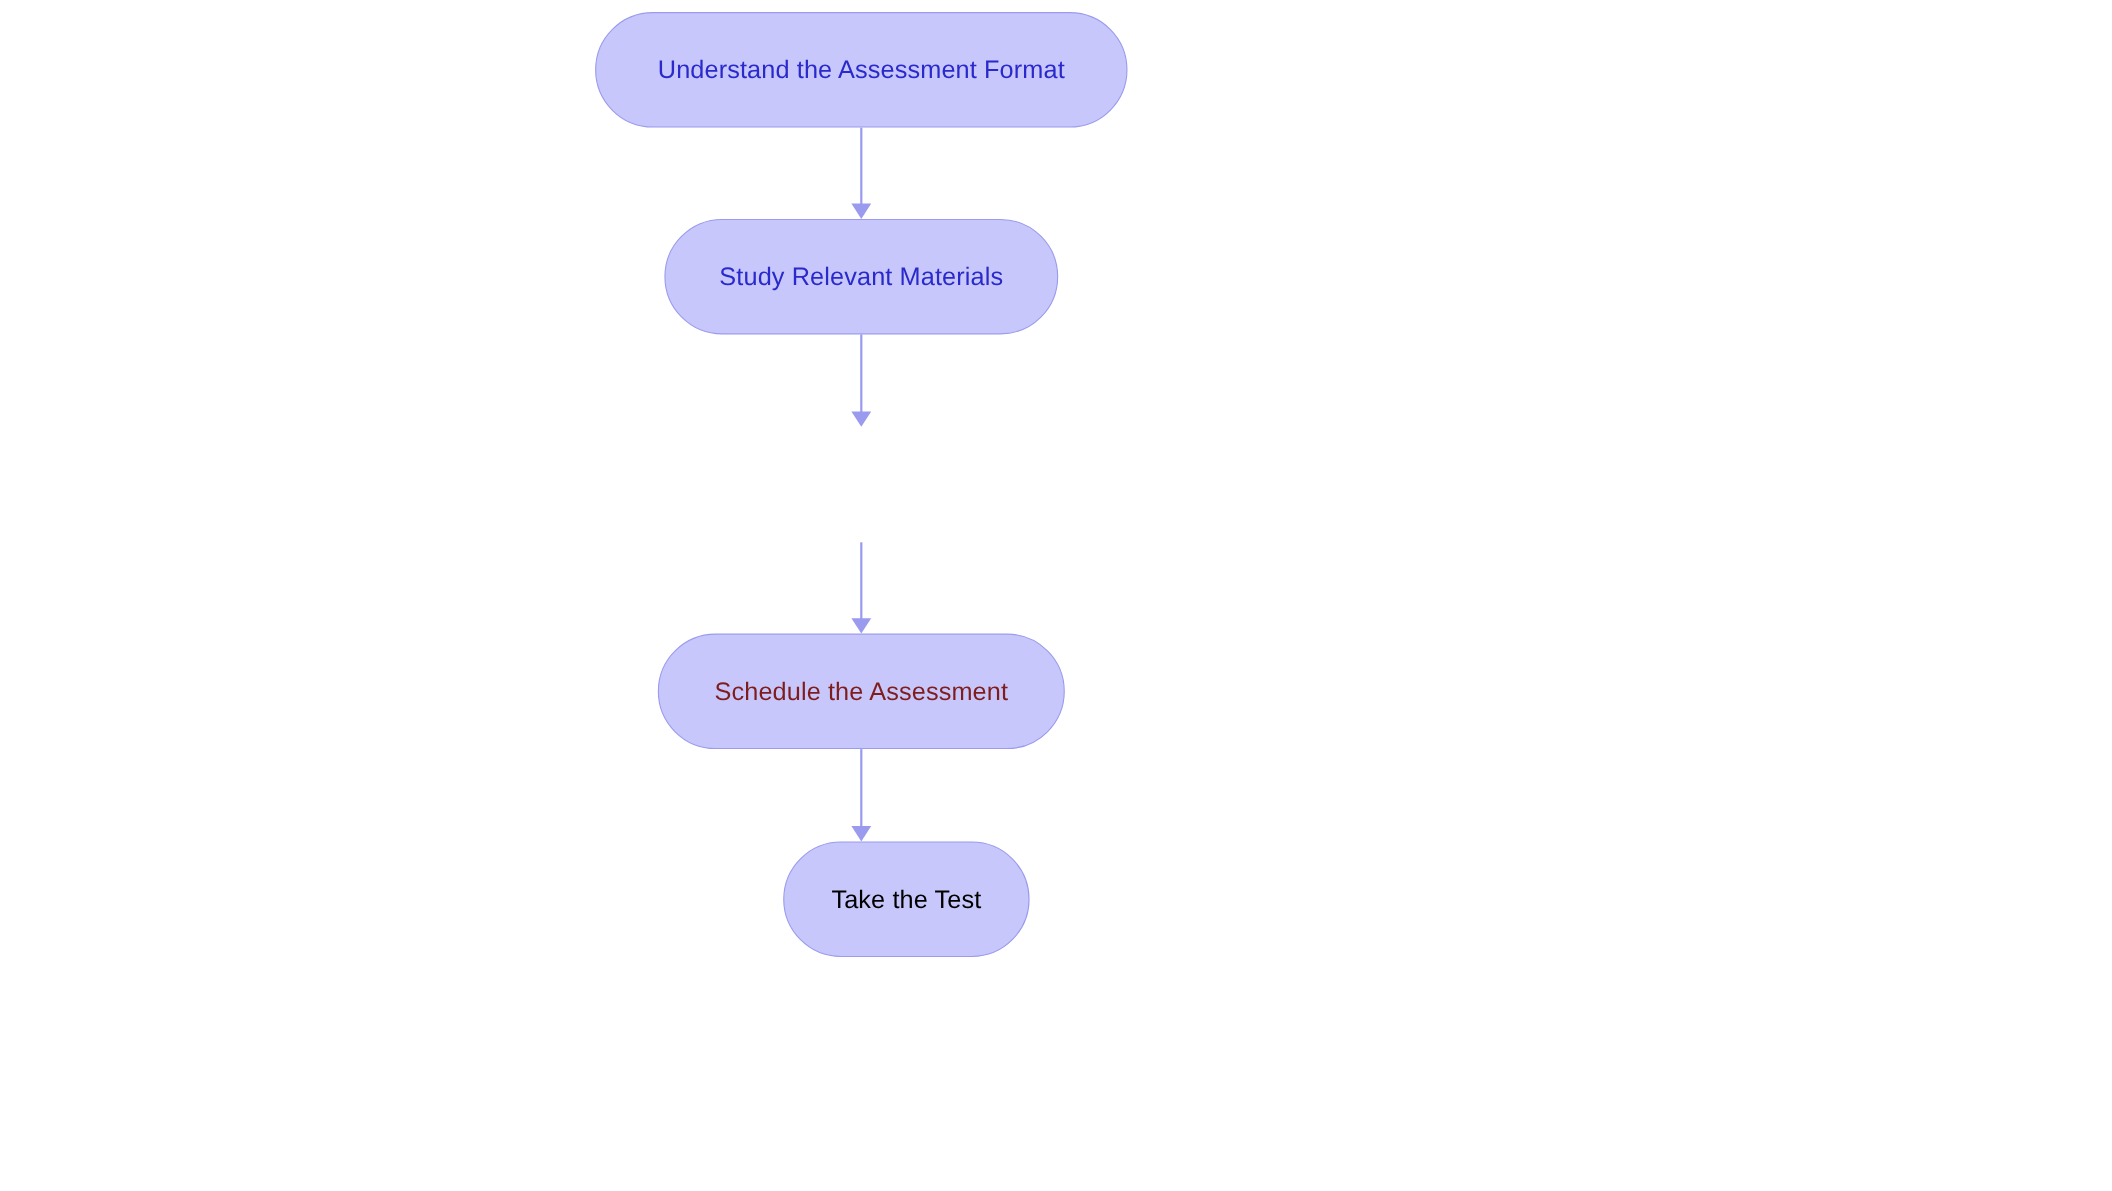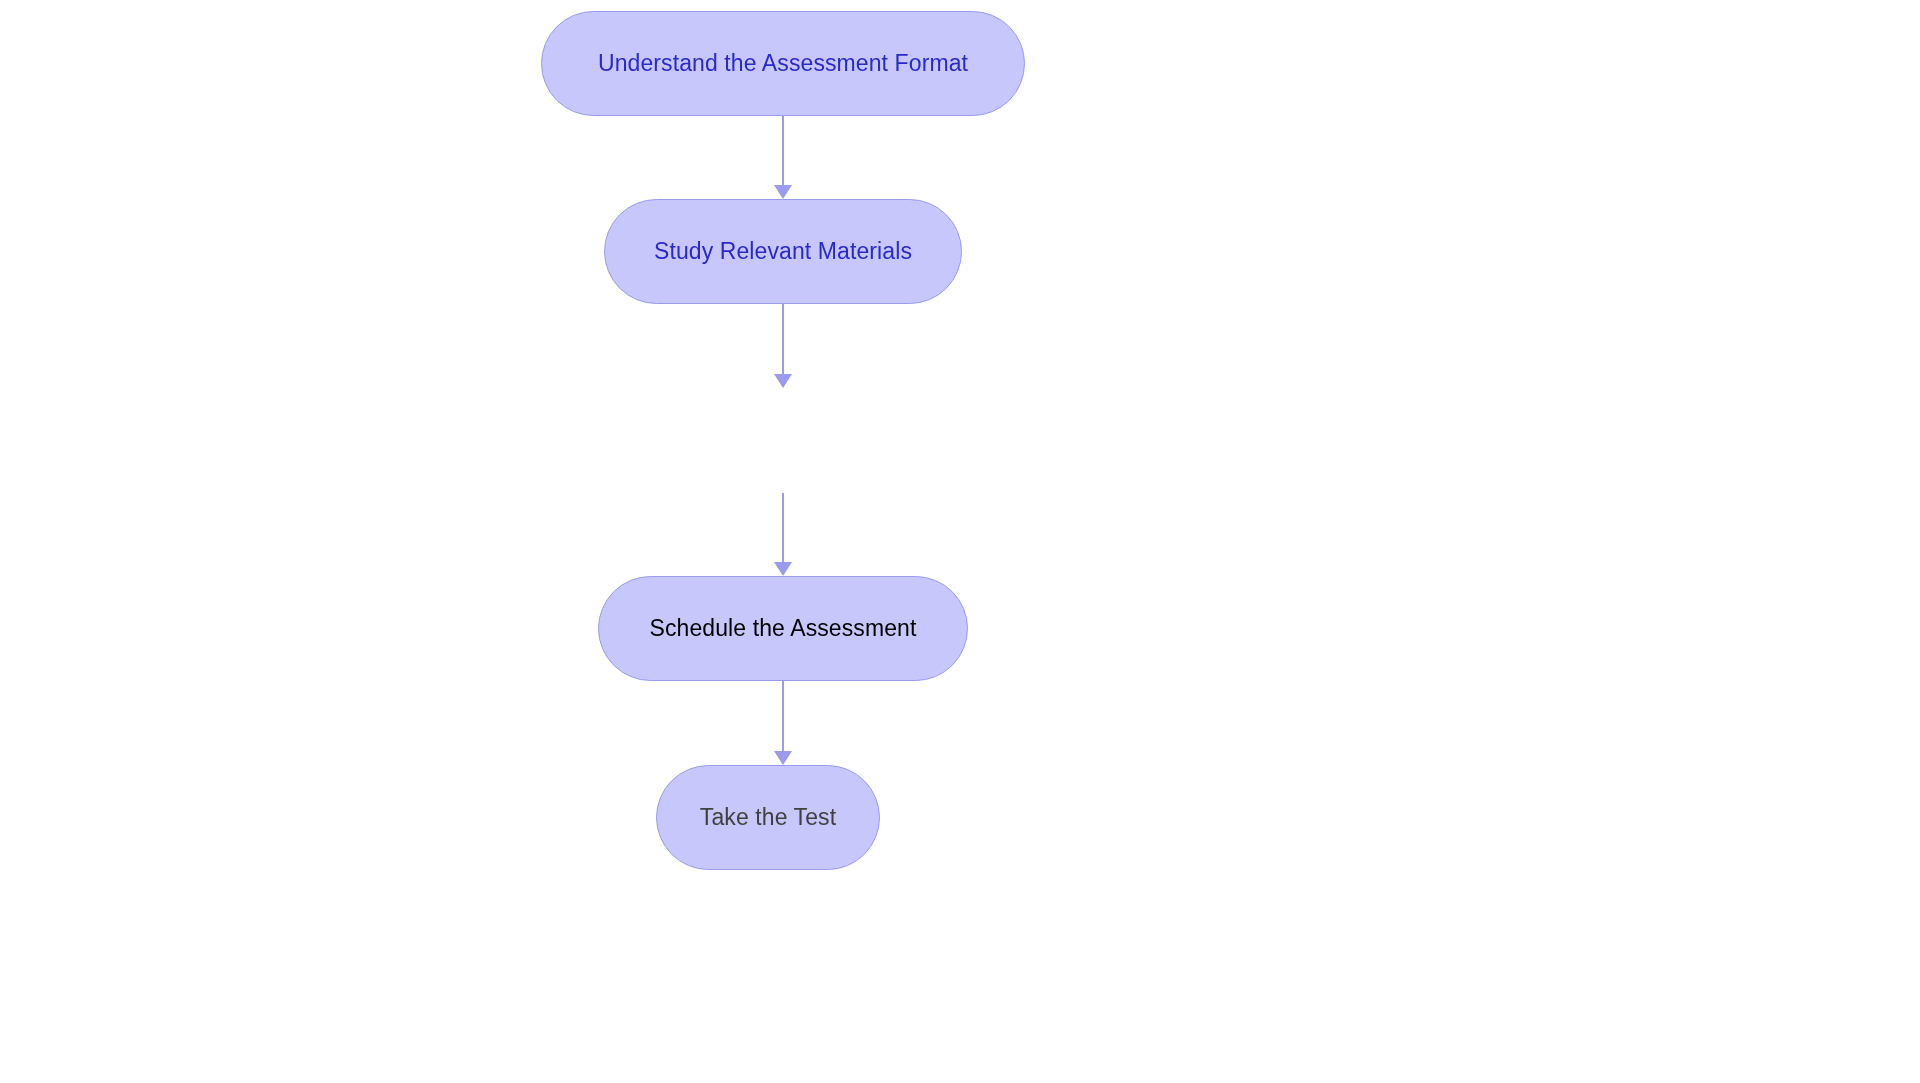--- a/index.html
+++ b/index.html
@@ -98,17 +98,17 @@
       <div class="stem" style="height: 70px; background: rgb(154, 154, 238);"></div>
       <div class="head" style="top: 69px; border-top-color: rgb(154, 154, 238);"></div>
     </div>
     <div class="connector" style="left: 783px; top: 681px; height: 84px;">
       <div class="stem" style="height: 71px; background: rgb(154, 154, 238);"></div>
       <div class="head" style="top: 70px; border-top-color: rgb(154, 154, 238);"></div>
     </div>
 
     <div class="node" style="left: 783px; top: 10.5px; width: 484px; height: 105px; background: rgb(199, 199, 251); border-color: rgb(154, 154, 238); color: rgb(41, 41, 204);">Understand the Assessment Format</div>
     <div class="node" style="left: 783px; top: 198.5px; width: 358px; height: 105px; background: rgb(199, 199, 251); border-color: rgb(154, 154, 238); color: rgb(41, 41, 204);">Study Relevant Materials</div>
-    <div class="node" style="left: 783px; top: 575.5px; width: 370px; height: 105px; background: rgb(199, 199, 251); border-color: rgb(154, 154, 238); color: #000000;">Schedule the Assessment</div>
-    <div class="node" style="left: 768px; top: 764.5px; width: 224px; height: 105px; background: rgb(199, 199, 251); border-color: rgb(154, 154, 238); color: #404040;">Take the Test</div>
+    <div class="node" style="left: 783px; top: 575.5px; width: 370px; height: 105px; background: rgb(199, 199, 251); border-color: rgb(154, 154, 238); color: #7f1d1d;">Schedule the Assessment</div>
+    <div class="node" style="left: 824px; top: 764.5px; width: 224px; height: 105px; background: rgb(199, 199, 251); border-color: rgb(154, 154, 238); color: #000000;">Take the Test</div>
 
   </div>
 </div>
 
 </body></html>

